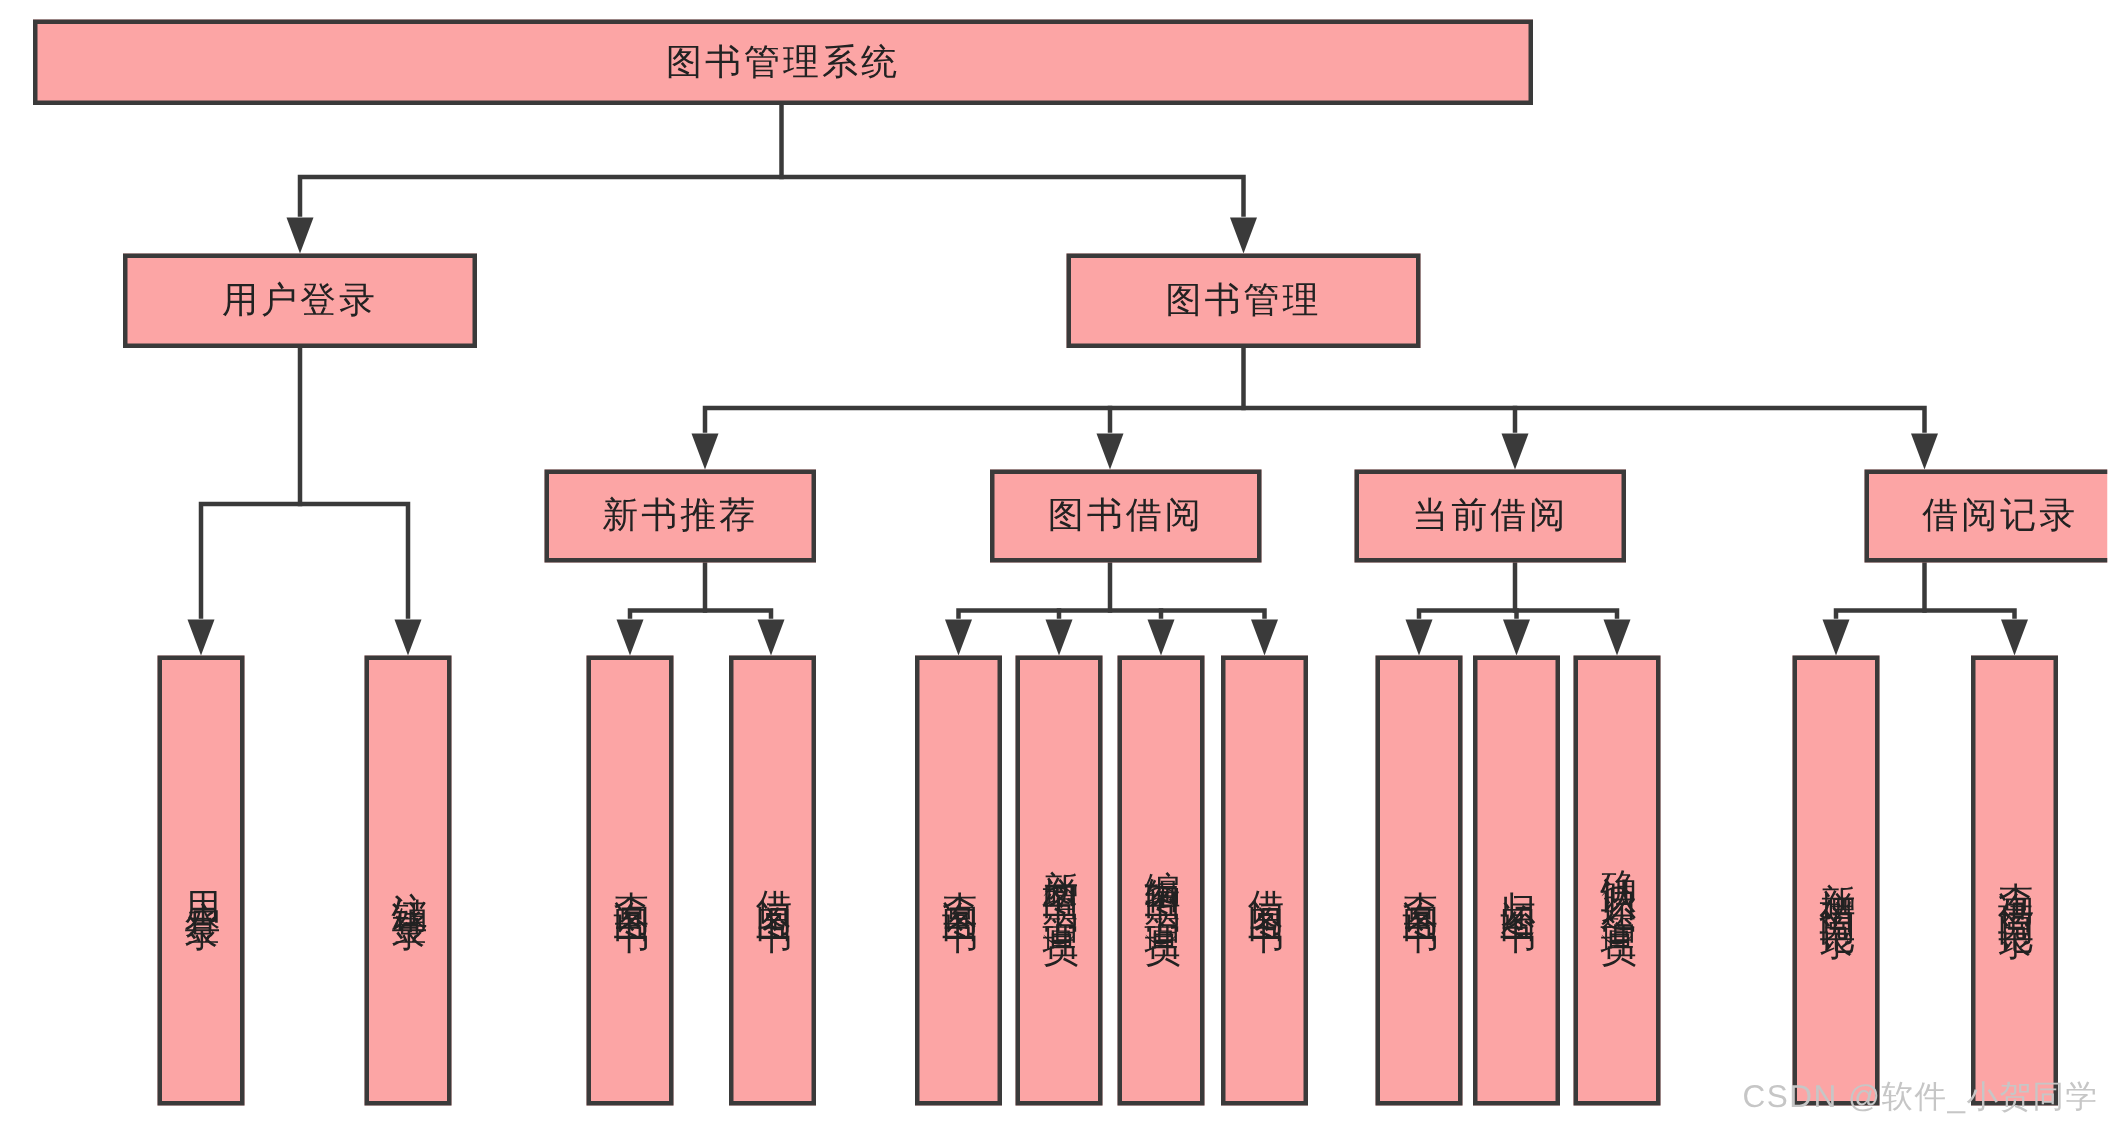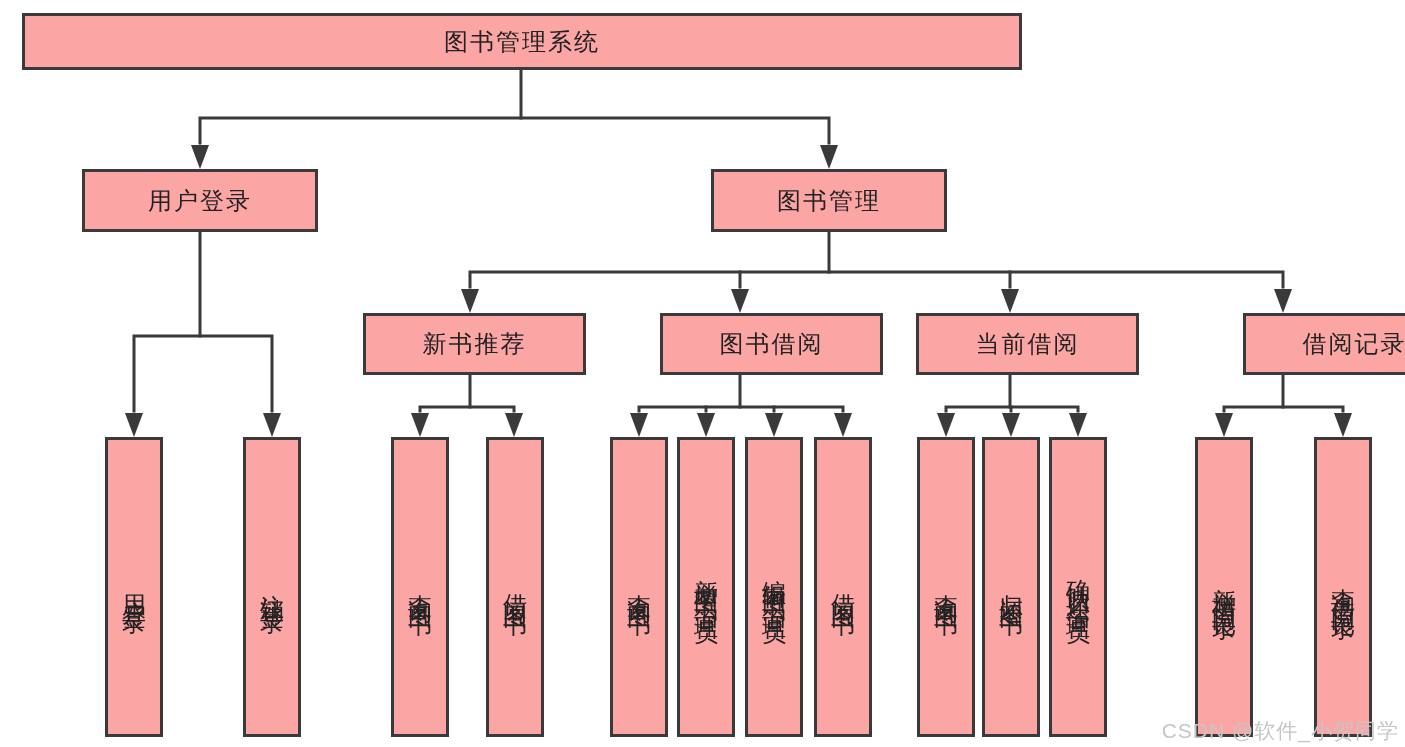--- a/index.html
+++ b/index.html
@@ -35,24 +35,24 @@
   }
   .box.v .lbl {
     writing-mode: vertical-rl;
     text-orientation: mixed;
     letter-spacing: 6px;
     white-space: nowrap;
   }
   .root   { left: 22px;  top: 13px;  width: 1000px; height: 57px; }
   .lvl2-a { left: 82px;  top: 169px; width: 236px;  height: 63px; }
   .lvl2-b { left: 711px; top: 169px; width: 236px;  height: 63px; }
-  .lvl3   { top: 313px; width: 223px; height: 62px; }
+  .lvl3   { top: 313px; width: 181px; height: 62px; }
   .l3-1 { left: 363px; }
   .l3-2 { left: 660px; }
-  .l3-3 { left: 903px; margin-left: 13px; }
+  .l3-3 { left: 903px; }
   .l3-4 { left: 1243px; }
   .leaf { top: 437px; width: 58px; height: 300px; }
   .lf-1  { left: 105px; }
   .lf-2  { left: 243px; }
   .lf-3  { left: 391px; }
   .lf-4  { left: 486px; }
   .lf-5  { left: 610px; }
   .lf-6  { left: 677px; }
   .lf-7  { left: 745px; }
   .lf-8  { left: 814px; }

